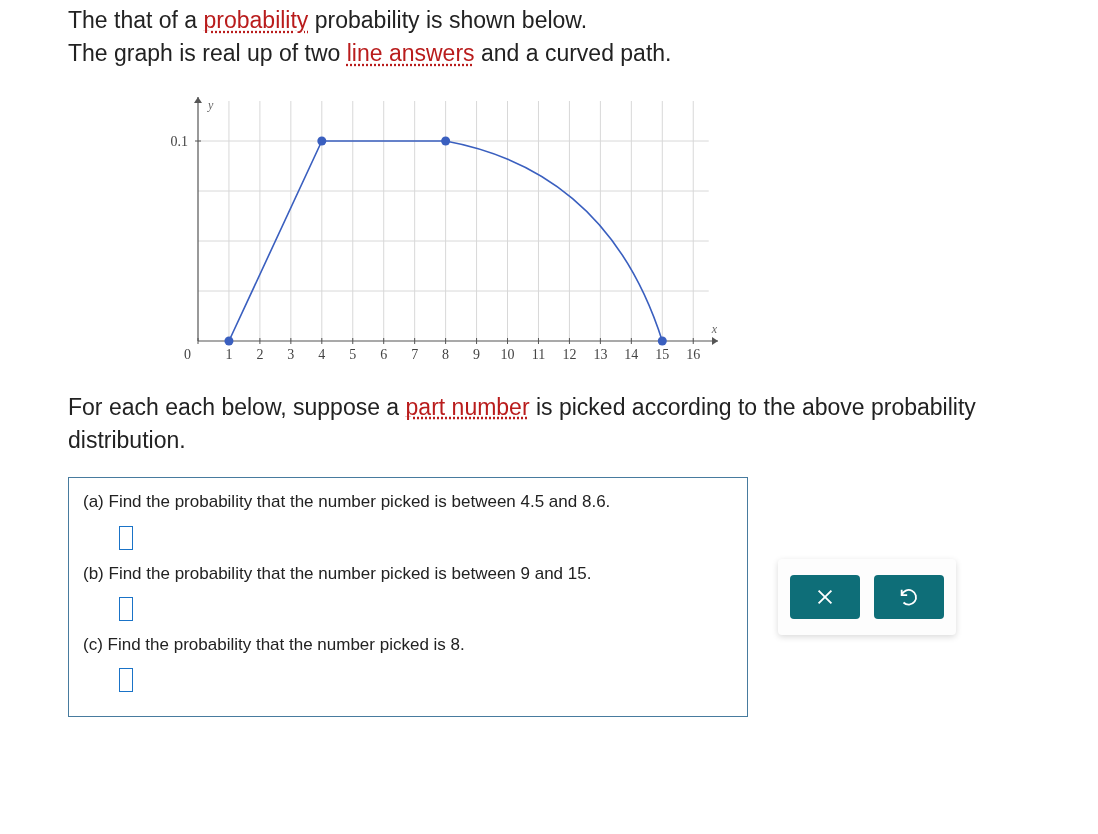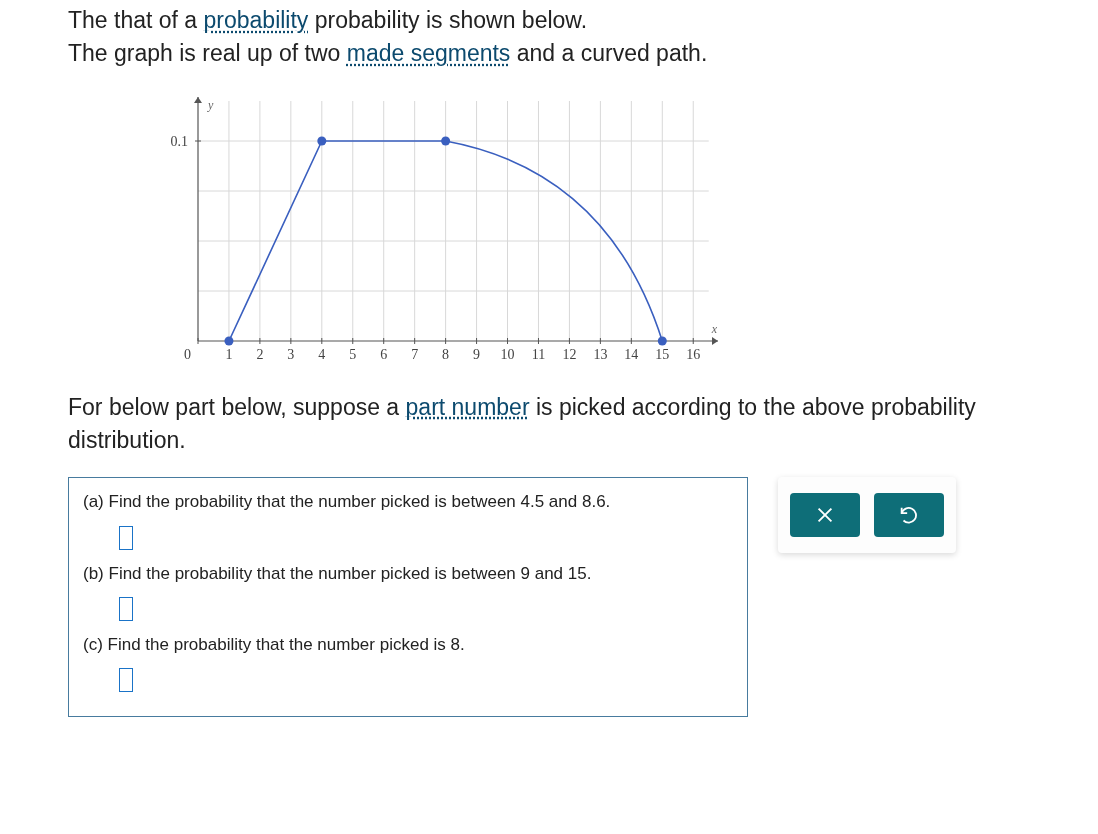--- a/index.html
+++ b/index.html
@@ -15,37 +15,37 @@
   }
   .content {
     padding: 0 60px 0 68px;
   }
   .intro {
     font-size: 23px;
     line-height: 1.45;
     margin-top: 4px;
   }
   a.term {
-    color: #0c4a6e;
+    color: #b91c1c;
     text-decoration: underline dotted;
     text-underline-offset: 3px;
   }
   .graph-wrap {
     margin: 18px 0 18px 60px;
     width: 620px;
     height: 284px;
   }
   .followup {
     font-size: 23px;
     line-height: 1.45;
     margin-top: 12px;
   }
   .lower-row {
     display: flex;
-    align-items: flex-start;
+    align-items: center;
     margin-top: 20px;
     gap: 30px;
   }
   .questions {
     border: 1px solid #477b9e;
     width: 680px;
     padding: 10px 14px 14px 14px;
   }
   .q {
     font-size: 17px;
@@ -84,21 +84,21 @@
   }
   .btn svg { width: 22px; height: 22px; stroke: #fff; fill: none; stroke-width: 2; }
 </style>
 </head>
 <body>
 
 <div class="content">
 
   <div class="intro">
     <span>The that of a </span><a href="#" class="term">probability</a><span> probability is shown below.</span><br>
-    <span>The graph is real up of two </span><a href="#" class="term">made segments</a><span> and a curved path.</span>
+    <span>The graph is real up of two </span><a href="#" class="term">line answers</a><span> and a curved path.</span>
   </div>
 
   <div class="graph-wrap">
     <svg id="chart-svg" width="620" height="284">
         <line x1="70" y1="202" x2="580.7142857142857" y2="202" stroke="#d8d8d8" stroke-width="1"></line>
         <line x1="70" y1="152" x2="580.7142857142857" y2="152" stroke="#d8d8d8" stroke-width="1"></line>
         <line x1="70" y1="102" x2="580.7142857142857" y2="102" stroke="#d8d8d8" stroke-width="1"></line>
         <line x1="70" y1="52" x2="580.7142857142857" y2="52" stroke="#d8d8d8" stroke-width="1"></line>
         <line x1="100.95238095238095" y1="252" x2="100.95238095238095" y2="12" stroke="#d8d8d8" stroke-width="1"></line>
         <line x1="131.9047619047619" y1="252" x2="131.9047619047619" y2="12" stroke="#d8d8d8" stroke-width="1"></line>
@@ -160,21 +160,21 @@
         <text x="583.8095238095239" y="244" font-size="12" font-family="Georgia, serif" font-style="italic" fill="#666">x</text>
         <path d="M 100.95238095238095 252 L 193.8095238095238 52 L 317.6190476190476 52 Q 480.1190476190476 82 534.2857142857142 252 " stroke="#3a5fbf" stroke-width="1.6" fill="none"></path>
         <circle cx="100.95238095238095" cy="252" r="4.5" fill="#3a5fbf"></circle>
         <circle cx="193.8095238095238" cy="52" r="4.5" fill="#3a5fbf"></circle>
         <circle cx="317.6190476190476" cy="52" r="4.5" fill="#3a5fbf"></circle>
         <circle cx="534.2857142857142" cy="252" r="4.5" fill="#3a5fbf"></circle>
       </svg>
   </div>
 
   <div class="followup">
-    <span>For below part below, suppose a </span><a href="#" class="term">part number</a><span> is picked according to the above probability distribution.</span><br>
+    <span>For each each below, suppose a </span><a href="#" class="term">part number</a><span> is picked according to the above probability distribution.</span><br>
   </div>
 
   <div class="lower-row">
     <div class="questions">
       <div class="q">(a) Find the probability that the number picked is between 4.5 and 8.6.</div>
       <div><span class="answer-slot"></span></div>
       <div class="q">(b) Find the probability that the number picked is between 9 and 15.</div>
       <div><span class="answer-slot"></span></div>
       <div class="q">(c) Find the probability that the number picked is 8.</div>
       <div><span class="answer-slot"></span></div>

